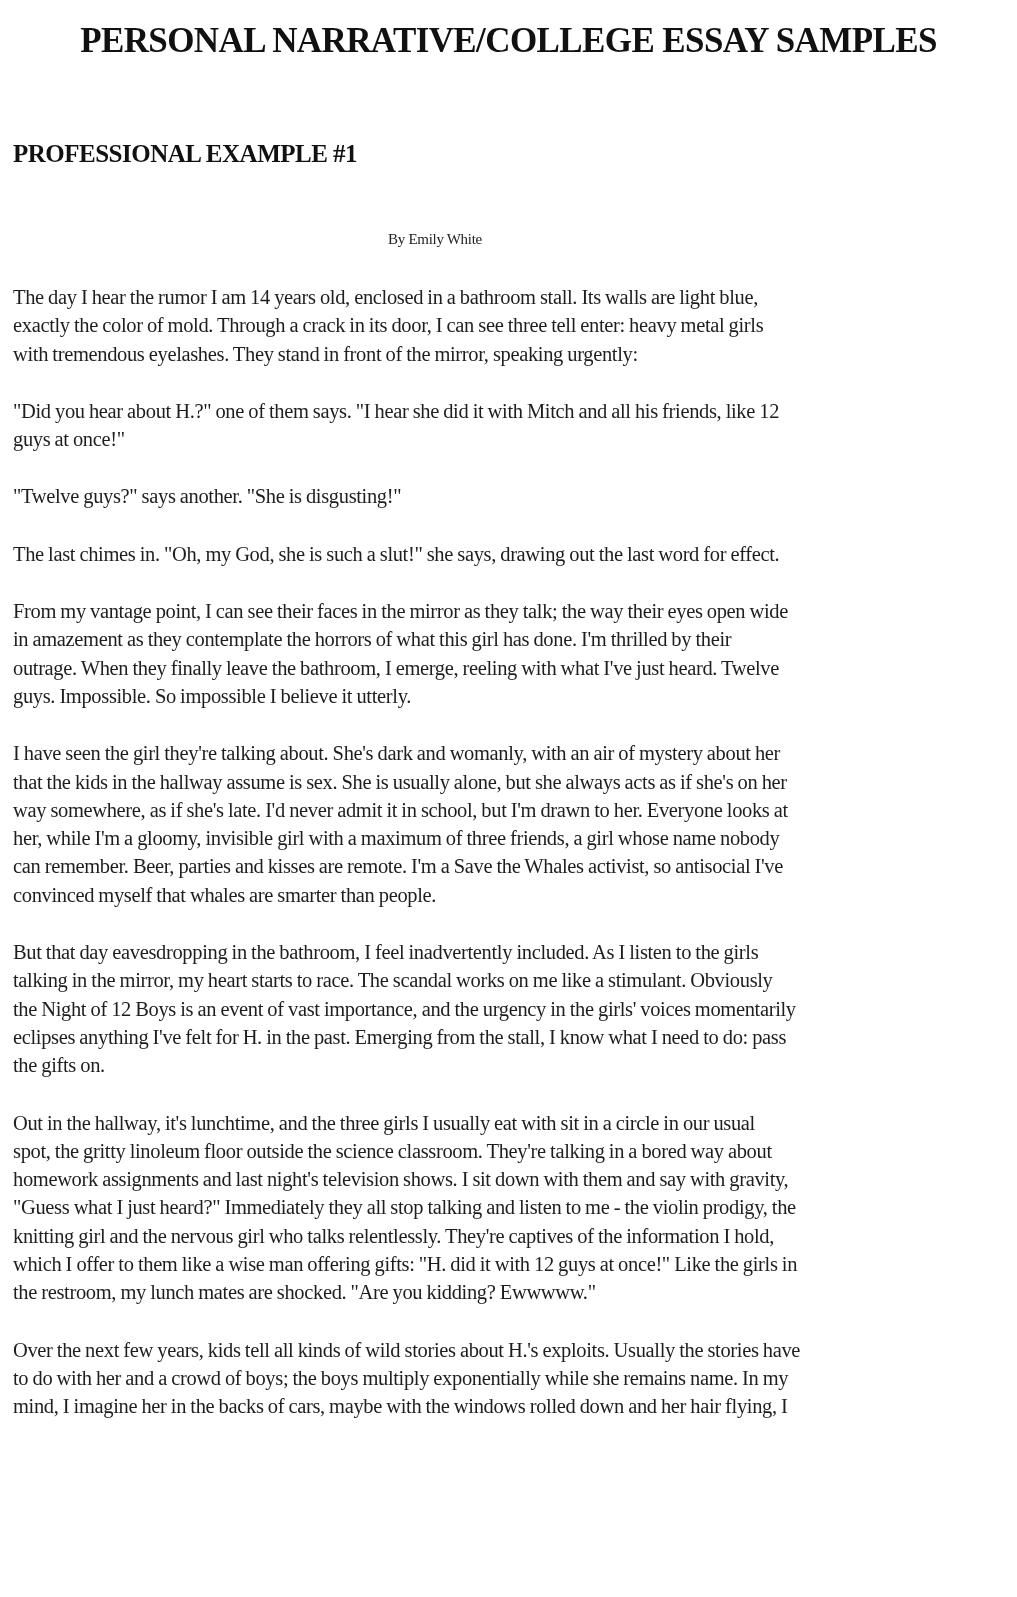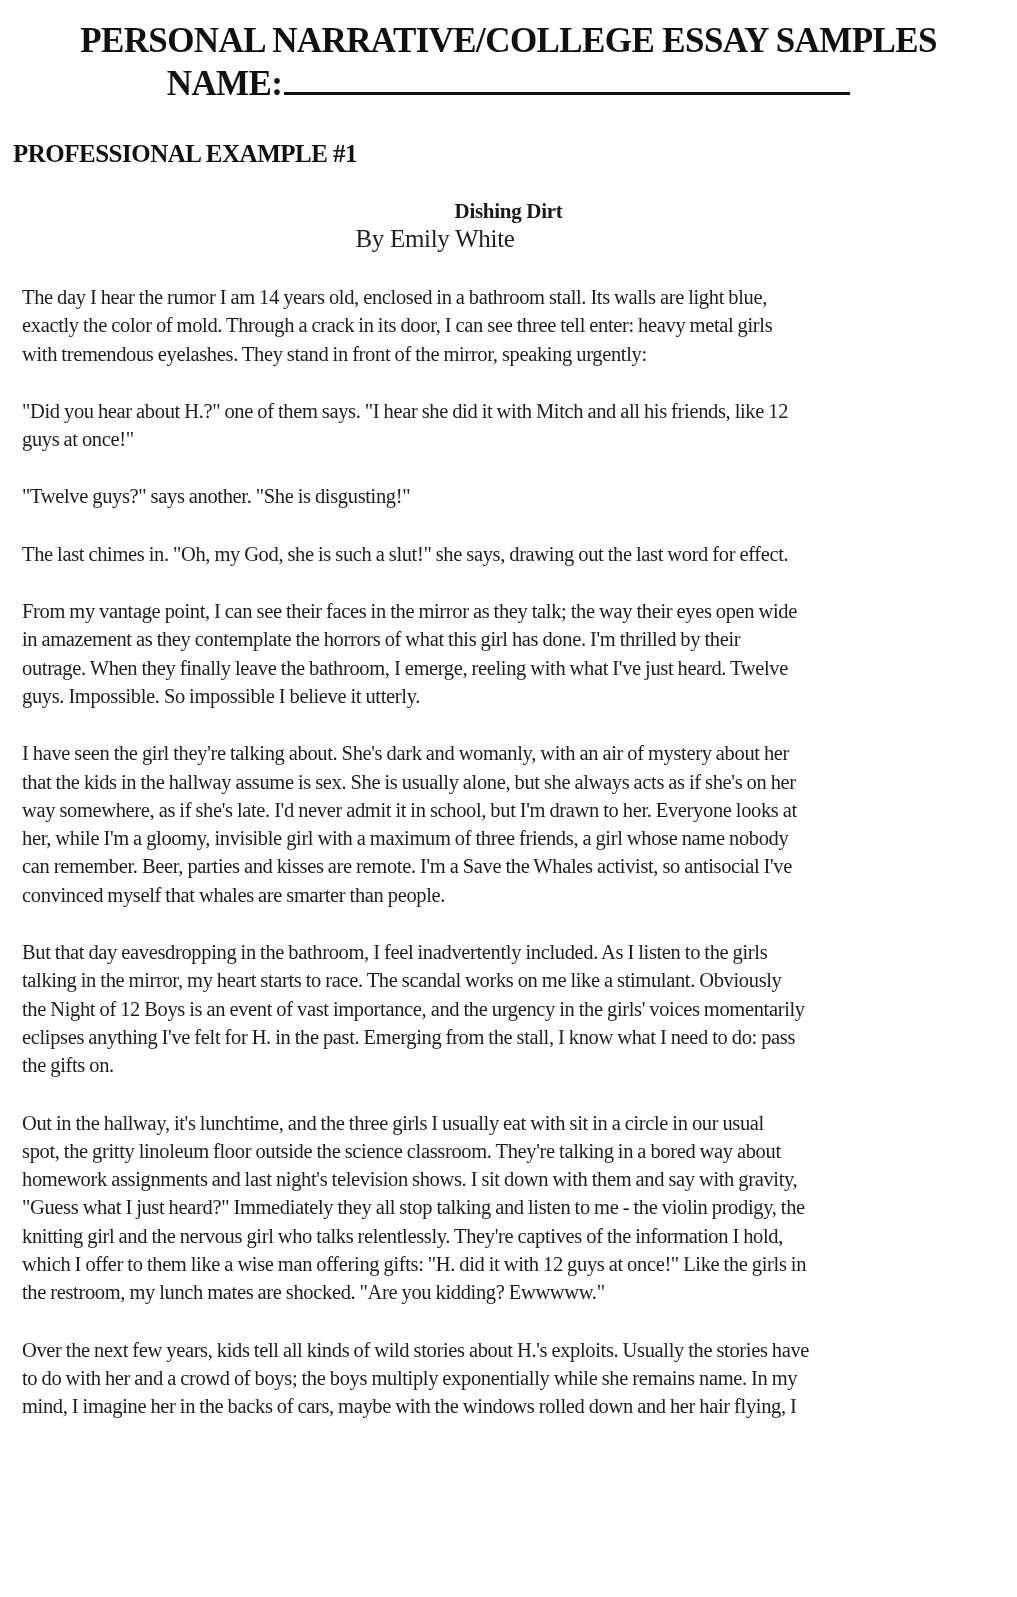--- a/index.html
+++ b/index.html
@@ -69,59 +69,55 @@
     line-height: 26px;
     color: #1a1a1a;
     letter-spacing: -0.3px;
   }
   .essay-author {
     position: absolute;
     left: 0;
     width: 870px;
     top: 226px;
     text-align: center;
-    font-size: 25px;
+    font-size: 15px;
     line-height: 26px;
     color: #222;
     letter-spacing: -0.3px;
   }
   .body {
     position: absolute;
     left: 13px;
     top: 283px;
     width: 990px;
   }
   .para {
-    margin: 0 0 29px 9px;
+    margin: 0 0 29px 0;
   }
   .para .ln {
     display: block;
     font-size: 20.5px;
     line-height: 28.3px;
     letter-spacing: -0.35px;
     word-spacing: -0.5px;
     white-space: nowrap;
     color: #1e1e1e;
   }
 </style>
 </head>
 <body>
 
 <div class="page">
 
   <div class="title">
     <span class="line2">PERSONAL NARRATIVE/COLLEGE ESSAY SAMPLES</span>
-    <span class="line2">
-      <span>NAME:</span><span class="name-blank"></span>
-    </span>
   </div>
 
   <div class="section-heading">PROFESSIONAL EXAMPLE #1</div>
 
-  <div class="essay-title">Dishing Dirt</div>
   <div class="essay-author">By Emily White</div>
 
   <div class="body">
     <div class="para">
       <span class="ln">The day I hear the rumor I am 14 years old, enclosed in a bathroom stall. Its walls are light blue,</span>
       <span class="ln">exactly the color of mold. Through a crack in its door, I can see three tell enter: heavy metal girls</span>
       <span class="ln">with tremendous eyelashes. They stand in front of the mirror, speaking urgently:</span>
     </div>
     <div class="para">
       <span class="ln">"Did you hear about H.?" one of them says. "I hear she did it with Mitch and all his friends, like 12</span>

